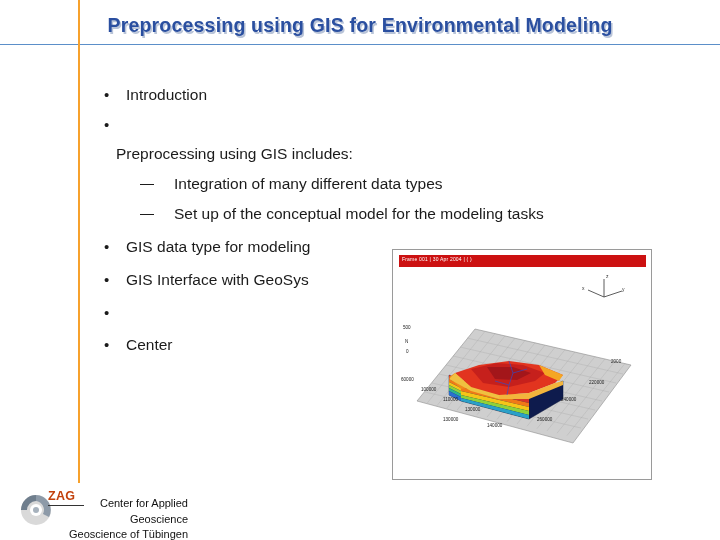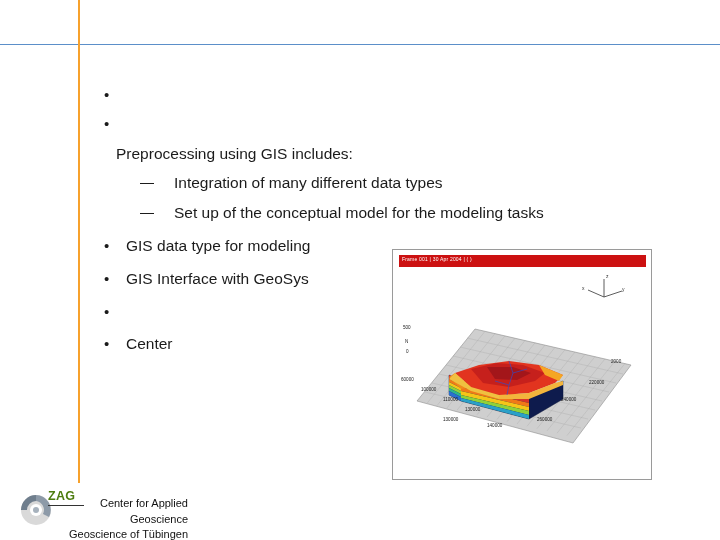--- a/index.html
+++ b/index.html
@@ -188,21 +188,21 @@
     top: 2px;
     width: 40px;
     height: 40px;
   }
   .zag-text {
     position: absolute;
     left: 34px;
     top: 3px;
     font-size: 12.5px;
     font-weight: bold;
-    color: #4d7c0f;
+    color: #c2410c;
     letter-spacing: 0.3px;
   }
   .zag-rule {
     position: absolute;
     left: 34px;
     top: 19px;
     width: 36px;
     height: 1px;
     background: #333333;
   }
@@ -215,28 +215,32 @@
     font-size: 11px;
     line-height: 1.42;
     color: #111111;
   }
 </style>
 </head>
 <body>
 
 <div class="slide">
 
+  <div class="title-area">
+    <div class="title-text">Preprocessing using GIS for Environmental Modeling</div>
+  </div>
   <div class="title-rule"></div>
 
   <div class="v-divider"></div>
 
   <div class="content">
 
     <div class="bullet-row lvl1">
       <span class="mark">•</span>
+      <span class="txt">Introduction</span>
     </div>
 
     <div class="bullet-row lvl1">
       <span class="mark">•</span>
     </div>
 
     <div class="bullet-row nomark">
       <span class="mark"></span>
       <span class="txt">Preprocessing using GIS includes:</span>
     </div>

